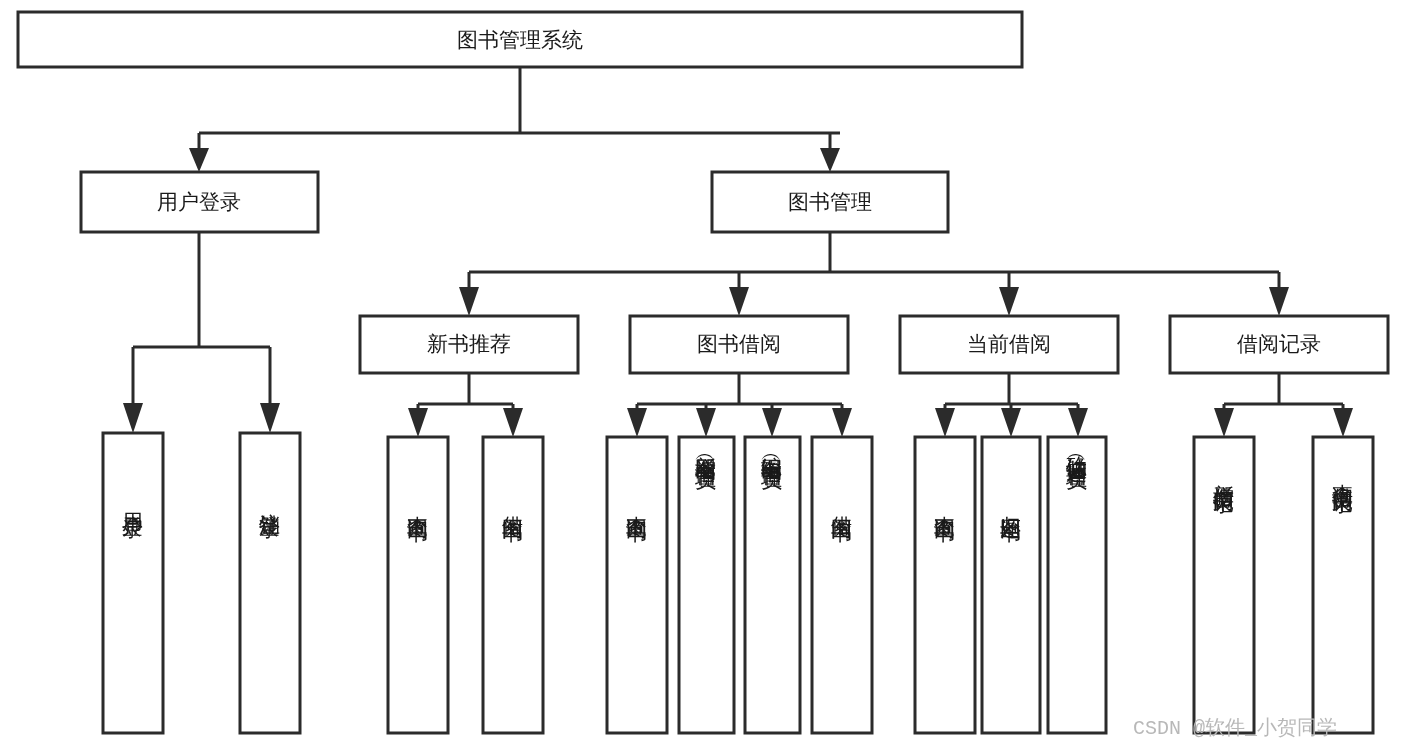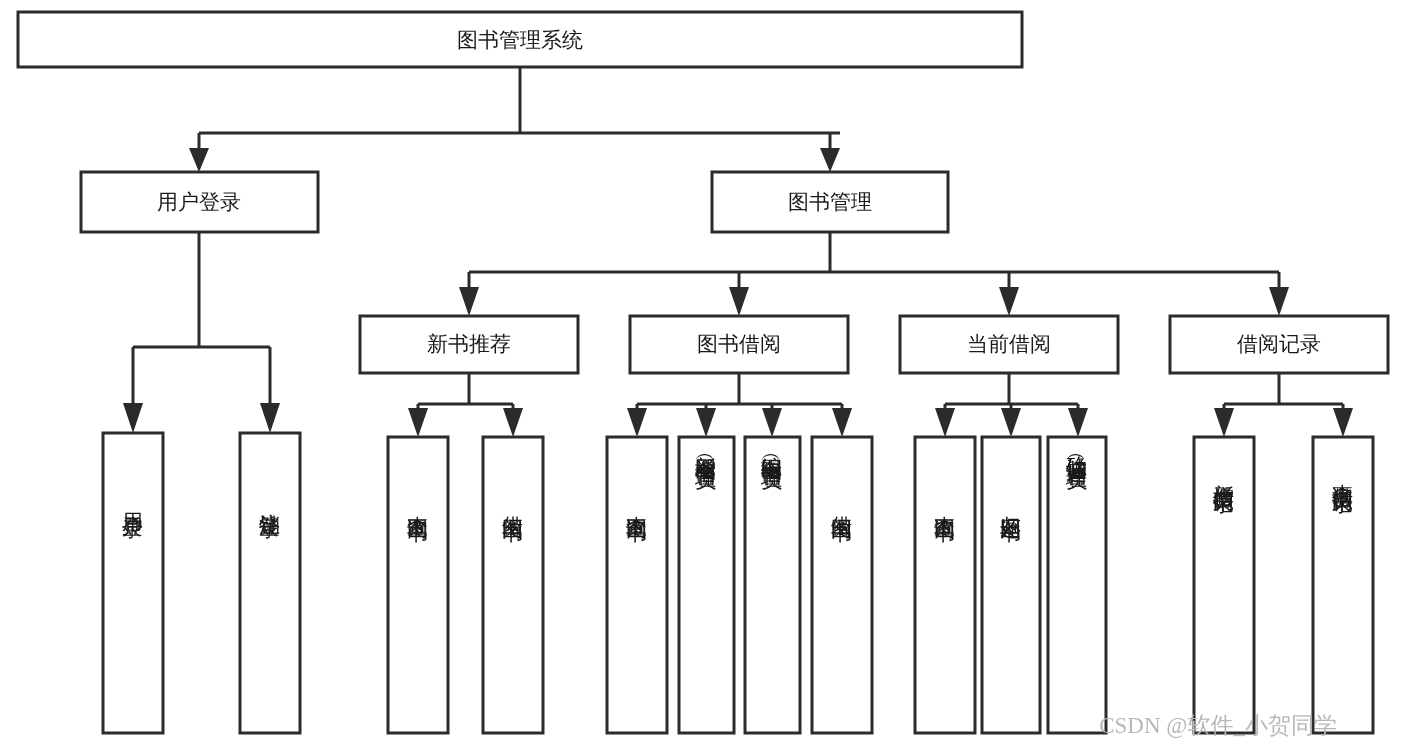--- a/index.html
+++ b/index.html
@@ -54,22 +54,22 @@
     font-size: 21px;
     text-anchor: middle;
     writing-mode: vertical-rl;
     text-orientation: upright;
     letter-spacing: 2px;
   }
   .watermark-text {
     position: absolute;
     right: 8px;
     bottom: 6px;
-    font-family: Liberation Serif, serif;
-    font-size: 23px;
+    font-family: Liberation Mono, monospace;
+    font-size: 20px;
     color: #b8b8b8;
     white-space: nowrap;
     user-select: none;
     margin-top: 8px;
   }
 </style>
 </head>
 <body>
 
 <div id="diagram-root">

